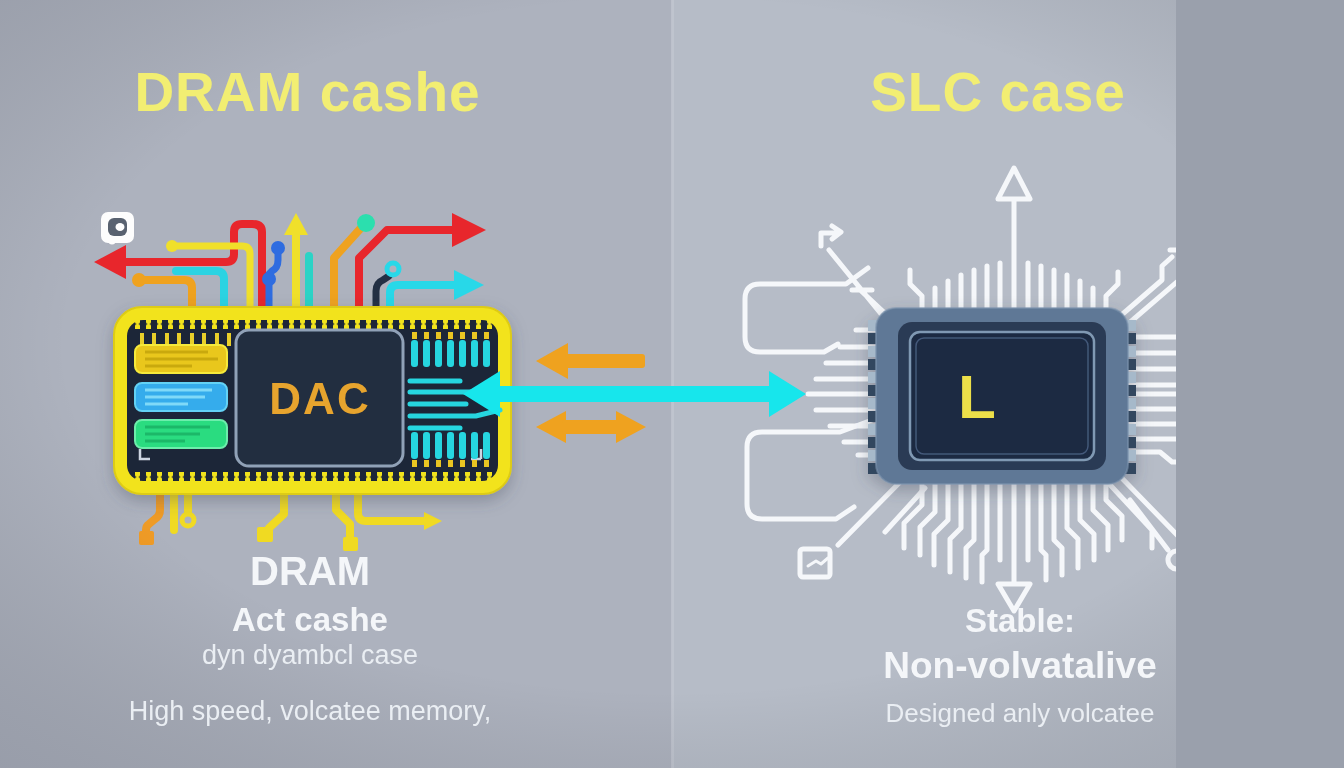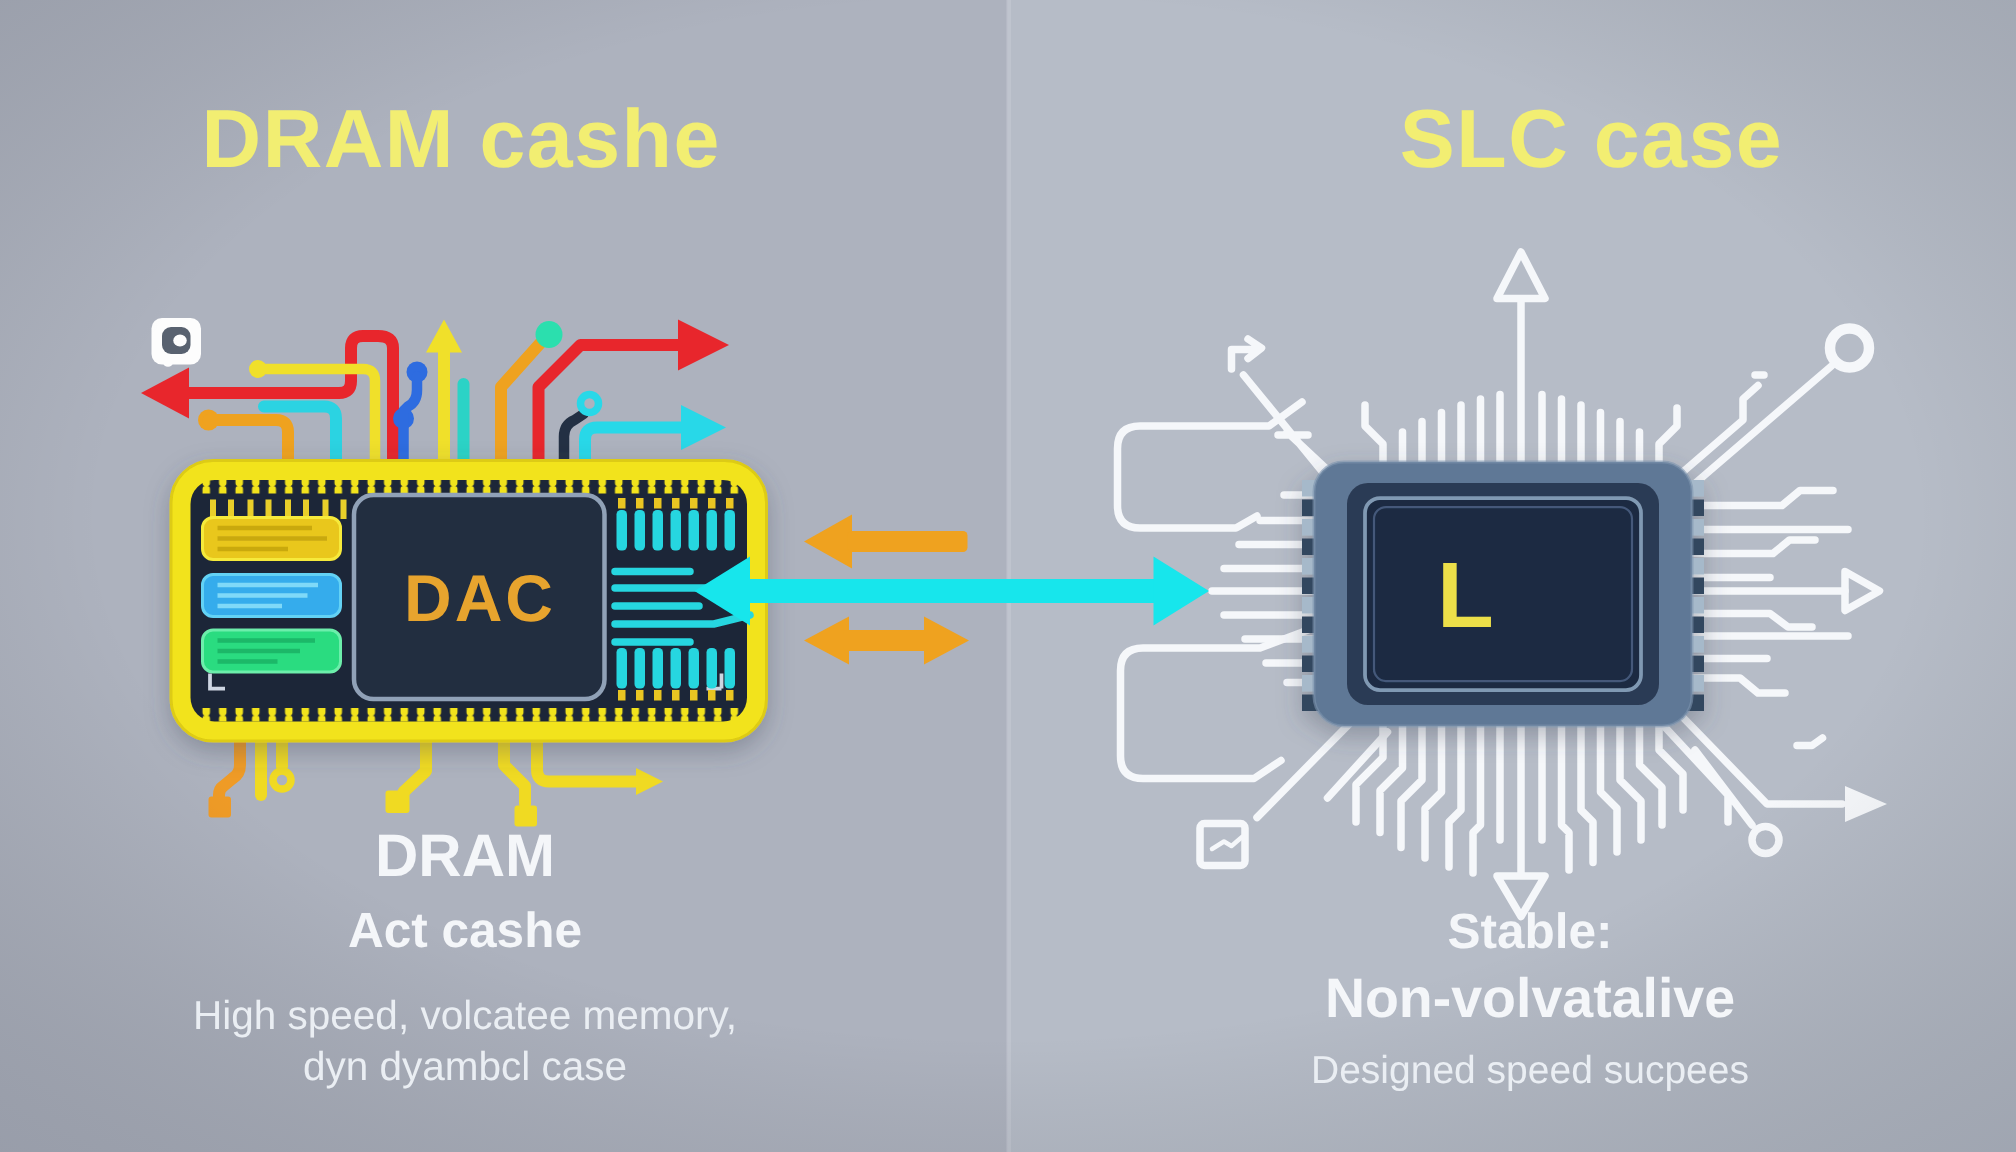--- a/index.html
+++ b/index.html
@@ -1,25 +1,25 @@
 <!DOCTYPE html>
 <html><head>
 <meta charset="utf-8">
 <style>
   html,body{margin:0;padding:0;background:#9aa0ac;}
   .stage{
-    position:relative;width:1344px;height:768px;overflow:hidden;
+    position:relative;width:1176px;height:768px;overflow:hidden;
     font-family:"Liberation Sans",sans-serif;
     background:#7f1d1d;
   }
   svg{position:absolute;left:0;top:0;}
   .txt{position:absolute;z-index:5;text-align:center;}
   .title{font-size:55px;font-weight:700;color:#f2ee72;letter-spacing:1px;}
   .title-left{left:60px;top:60px;width:495px;}
-  .title-right{left:866px;top:60px;width:390px;}
+  .title-right{left:803px;top:60px;width:390px;}
   .caption-left{left:65px;top:550px;width:490px;color:#f4f6f9;}
   .caption-right{left:820px;top:602px;width:400px;color:#f4f6f9;}
   .cap-heading-l{font-size:40px;font-weight:700;line-height:1.05;}
   .cap-subheading-l{font-size:33px;font-weight:700;margin-top:9px;}
   .cap-line{font-size:27px;font-weight:400;color:#eaeef3;line-height:1.25;}
   .cap-line.first{margin-top:22px;}
   .cap-heading-r{font-size:33px;font-weight:700;}
   .cap-subheading-r{font-size:37px;font-weight:700;margin-top:5px;}
   .cap-line-r{font-size:26px;font-weight:400;color:#eaeef3;margin-top:11px;}
 </style>
@@ -285,23 +285,23 @@
 
   <rect x="0" y="0" width="1344" height="768" fill="url(#vignette)"></rect>
 </svg>
 
 <div class="txt title title-left">DRAM cashe</div>
 <div class="txt title title-right">SLC case</div>
 
 <div class="txt caption-left">
   <div class="cap-heading-l">DRAM</div>
   <div class="cap-subheading-l">Act cashe</div>
+  <div class="cap-line">dyn dyambcl case</div>
   <div class="cap-line first">High speed, volcatee memory,</div>
-  <div class="cap-line">dyn dyambcl case</div>
 </div>
 
 <div class="txt caption-right">
   <div class="cap-heading-r">Stable:</div>
   <div class="cap-subheading-r">Non-volvatalive</div>
-  <div class="cap-line-r">Designed speed sucpees</div>
+  <div class="cap-line-r">Designed anly volcatee</div>
 </div>
 
 </div>
 
 </body></html>

